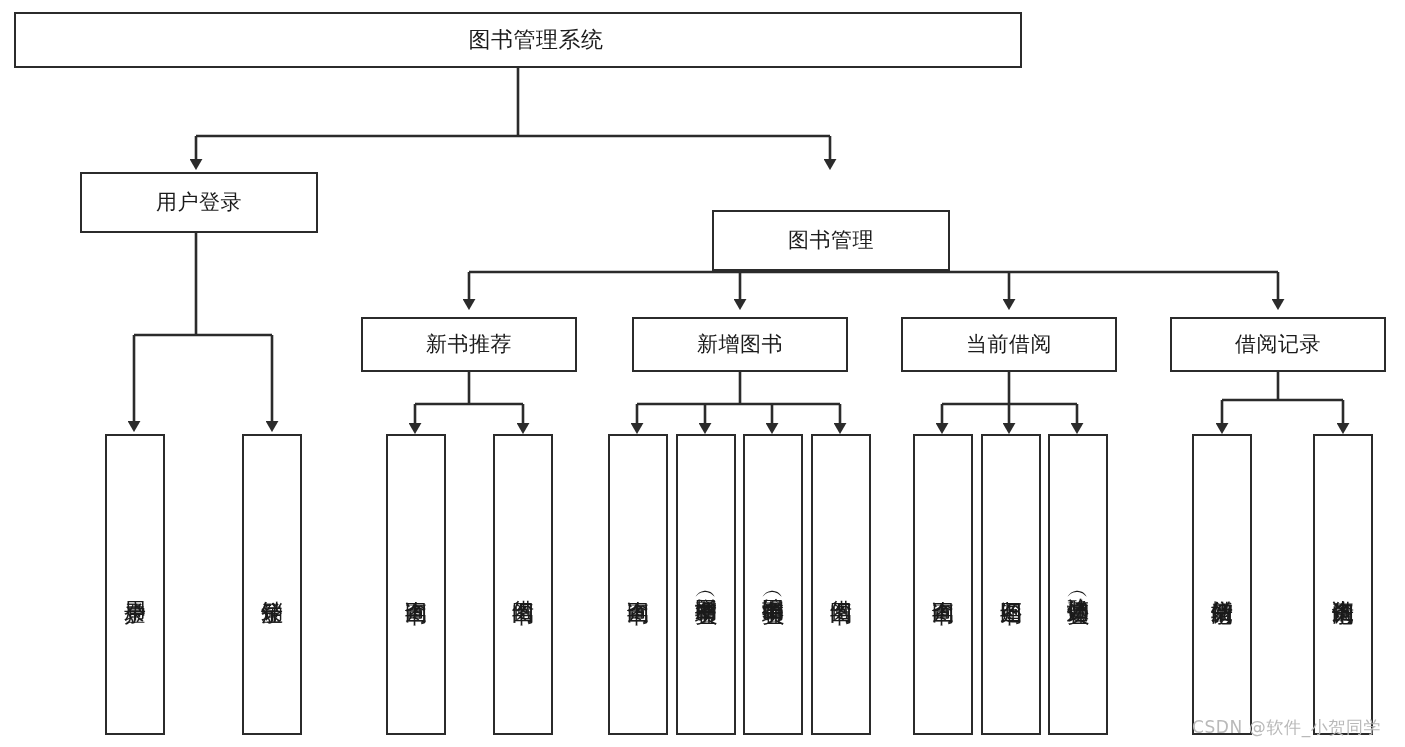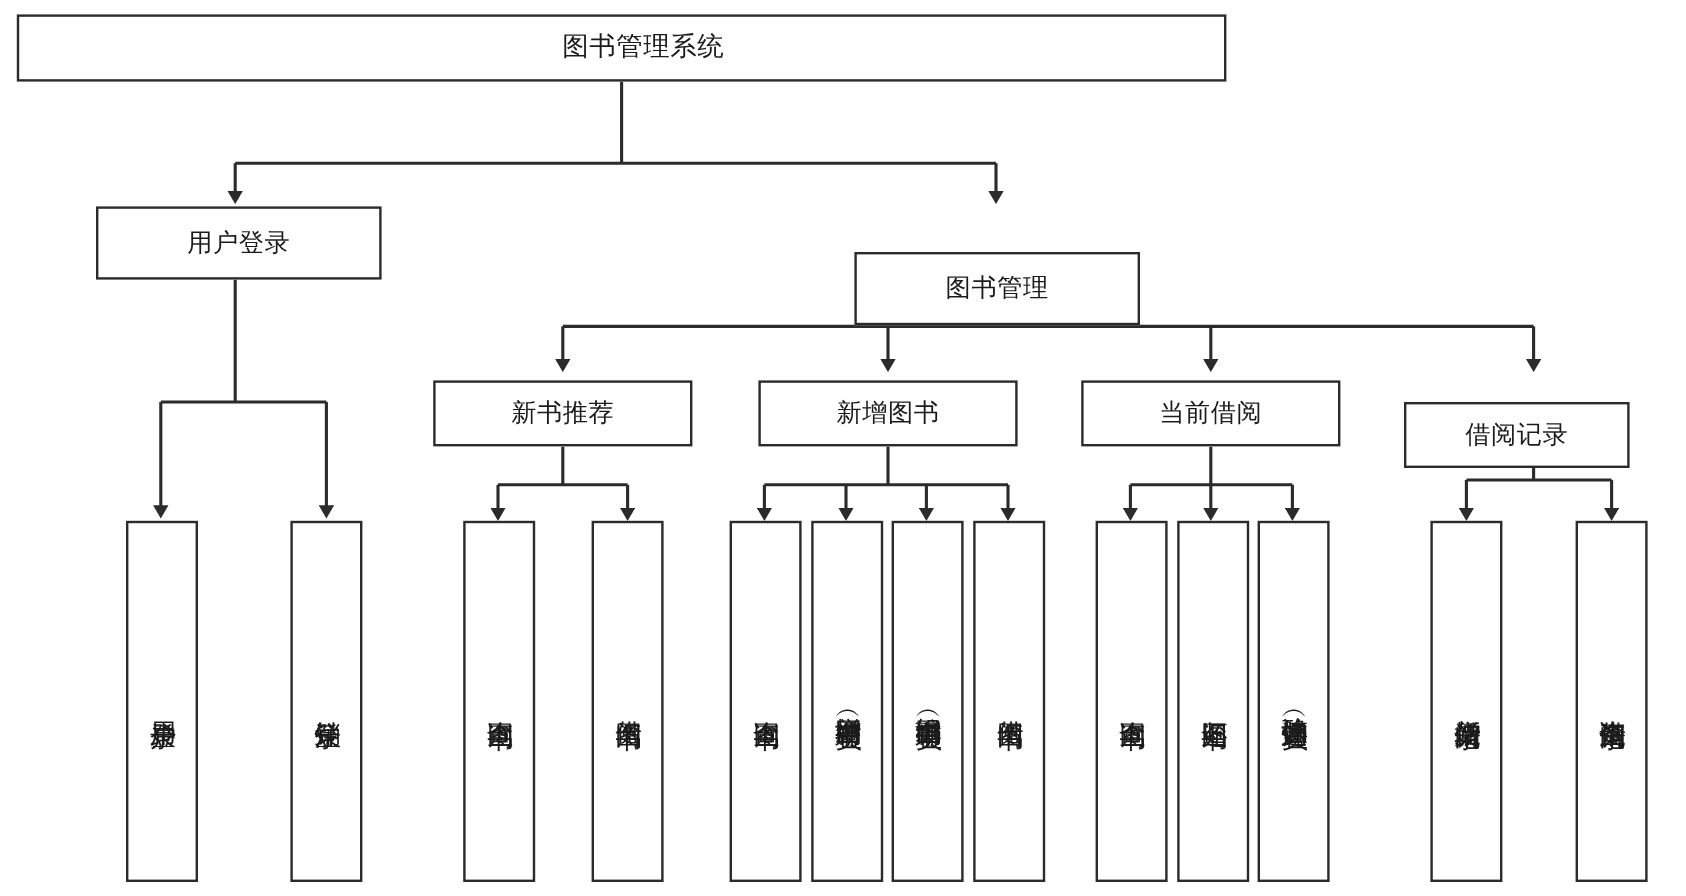--- a/index.html
+++ b/index.html
@@ -137,21 +137,21 @@
 
   <div class="node node-h" style="left:361px; top:317px; width:216px; height:55px;text-align:center;">
     <span>新书推荐</span>
   </div>
   <div class="node node-h" style="left:632px; top:317px; width:216px; height:55px;">
     <span>新增图书</span>
   </div>
   <div class="node node-h" style="left:901px; top:317px; width:216px; height:55px;text-align:center;">
     <span>当前借阅</span>
   </div>
-  <div class="node node-h" style="left:1170px; top:335px; width:188px; height:55px;text-align:center;">
+  <div class="node node-h" style="left:1170px; top:317px; width:216px; height:55px;text-align:center;">
     <span>借阅记录</span>
   </div>
 
   <div class="node node-v" style="left:105px; top:434px; width:60px; height:301px;">
     <span class="vtext">用户登录</span>
   </div>
   <div class="node node-v" style="left:242px; top:434px; width:60px; height:301px;">
     <span class="vtext">注销登录</span>
   </div>
 
@@ -185,14 +185,15 @@
     <span class="vtext">确认归还（管理员）</span>
   </div>
 
   <div class="node node-v" style="left:1192px; top:434px; width:60px; height:301px;">
     <span class="vtext">新增借阅记录</span>
   </div>
   <div class="node node-v" style="left:1313px; top:434px; width:60px; height:301px;">
     <span class="vtext">查询借阅记录</span>
   </div>
 
+  <div class="watermark" style="left:1192px; top:716px;">CSDN @软件_小贺同学</div>
 
 </div>
 
 </body></html>

